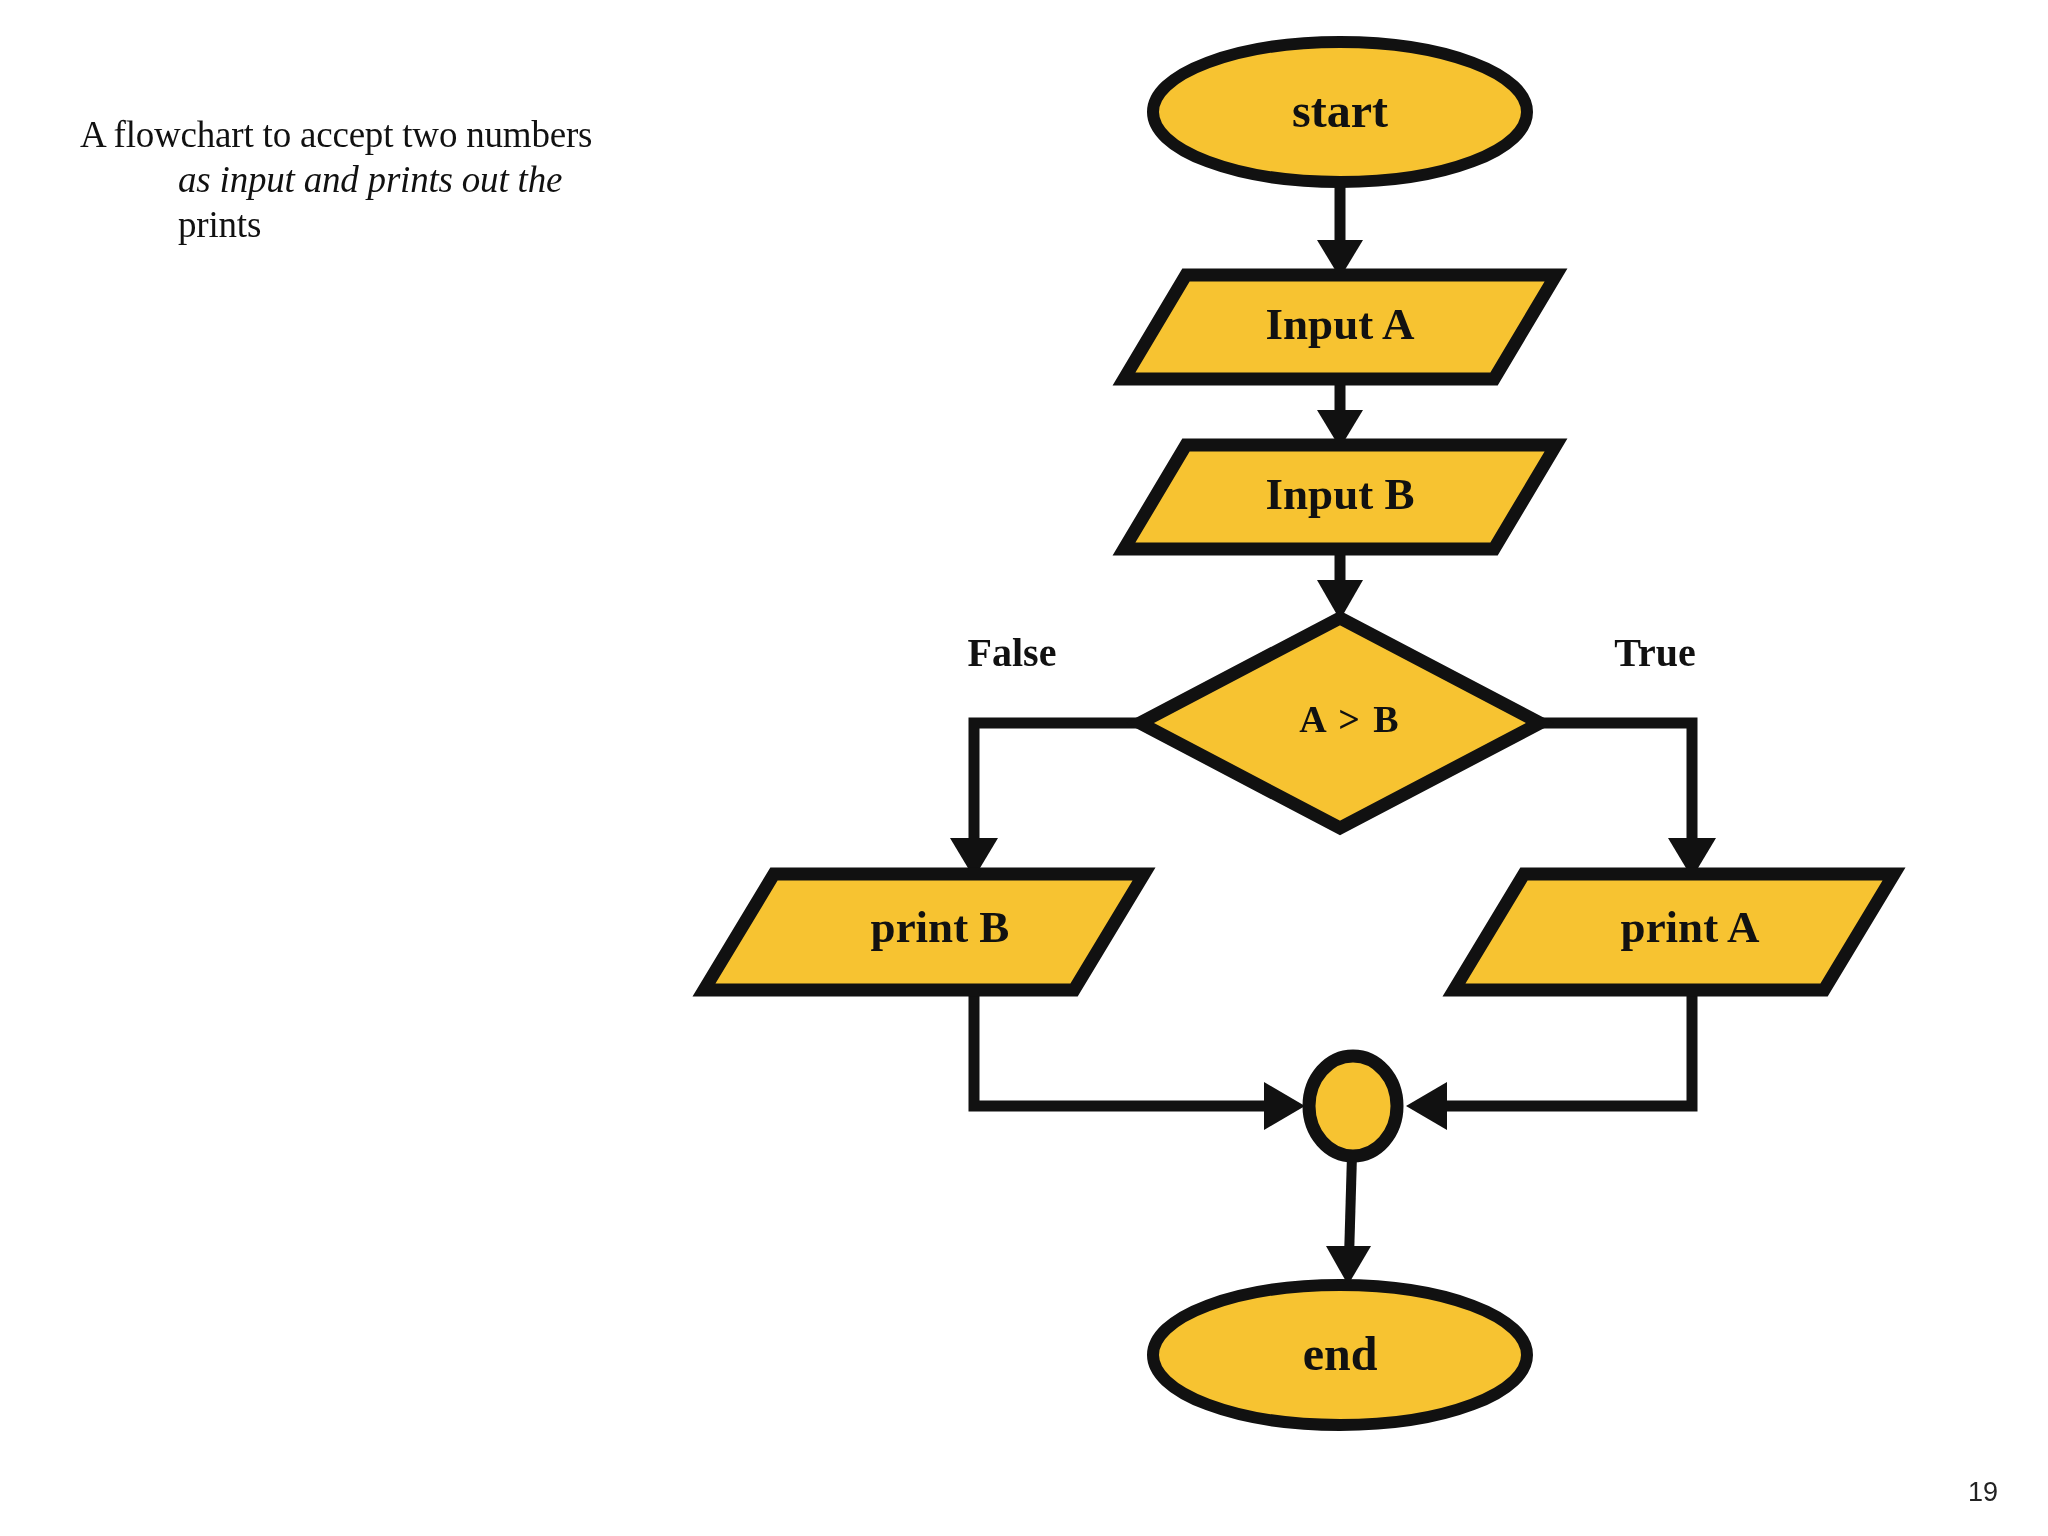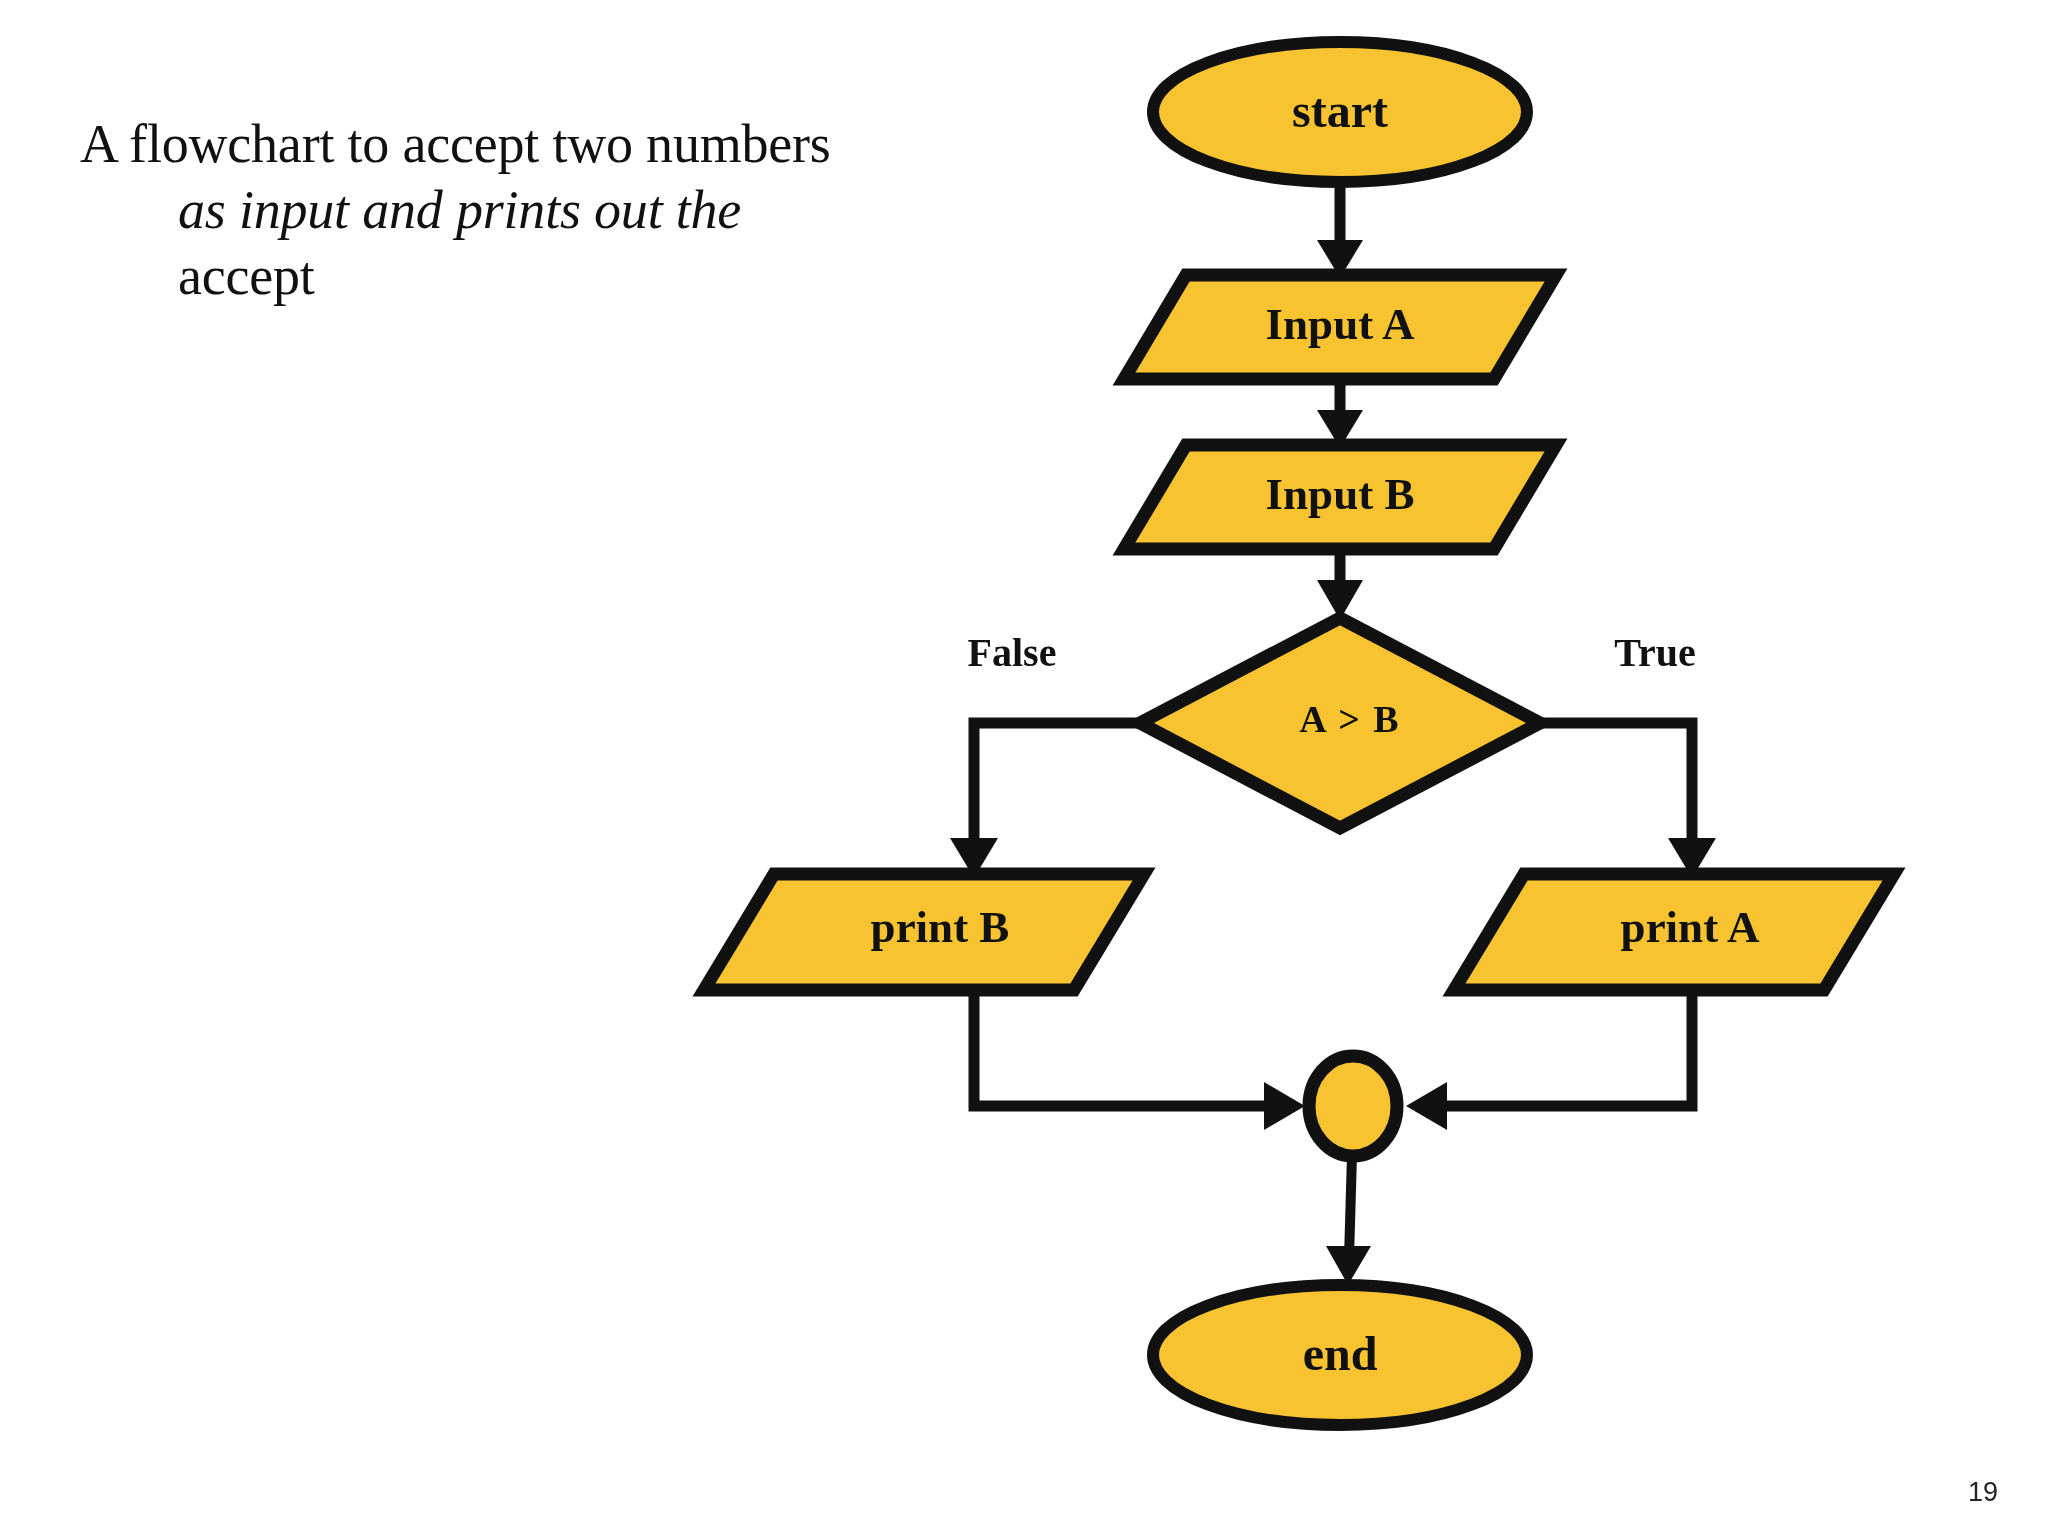--- a/index.html
+++ b/index.html
@@ -20,21 +20,21 @@
     width: 2048px;
     height: 1536px;
     background: #ffffff;
   }
   .caption {
     position: absolute;
     left: 80px;
     top: 112px;
     width: 1020px;
     font-family: "Liberation Serif", "DejaVu Serif", serif;
-    font-size: 54px;
+    font-size: 37px;
     line-height: 1.22;
     color: #111111;
     font-weight: 400;
     letter-spacing: -0.2px;
   }
   .caption .l1 { display: block; text-indent: 0; }
   .caption .l2 { display: block; padding-left: 98px; font-style: italic; }
   .caption .l3 { display: block; padding-left: 98px; }
 
   .page-number {
@@ -80,21 +80,21 @@
   }
 </style>
 </head>
 <body>
 
 <div id="slide">
 
   <div class="caption">
     <span class="l1">A flowchart to accept two numbers</span>
     <span class="l2">as input and prints out the</span>
-    <span class="l3">accept</span>
+    <span class="l3">prints</span>
   </div>
 
   <svg id="flow" viewBox="0 0 2048 1536">
 
     <g>
       <line class="edge" x1="1340" y1="182" x2="1340" y2="257" stroke-width="11"></line>
       <polygon points="1340,278 1317,240 1363,240" fill="#111111"></polygon>
     </g>
 
     <g>

